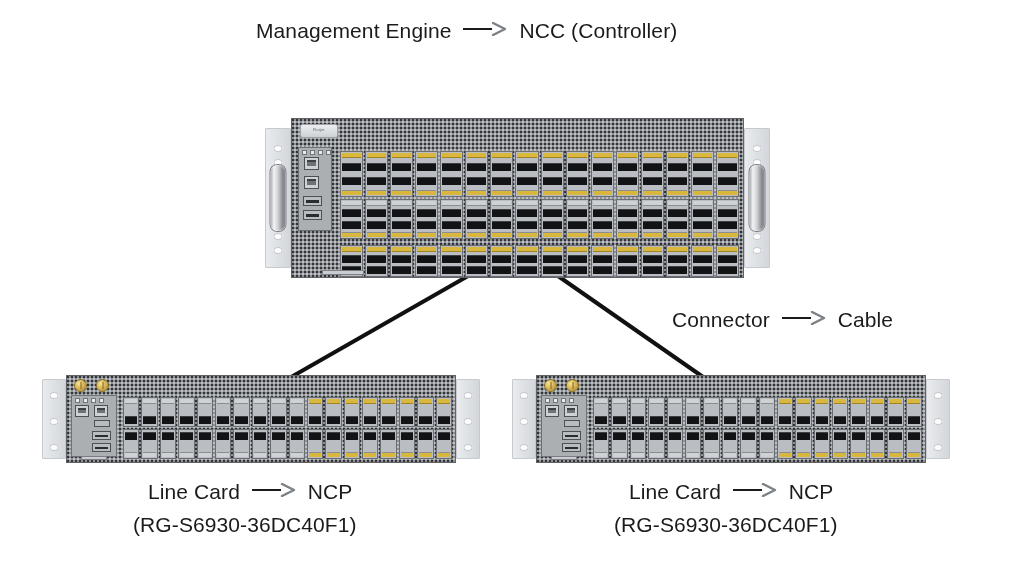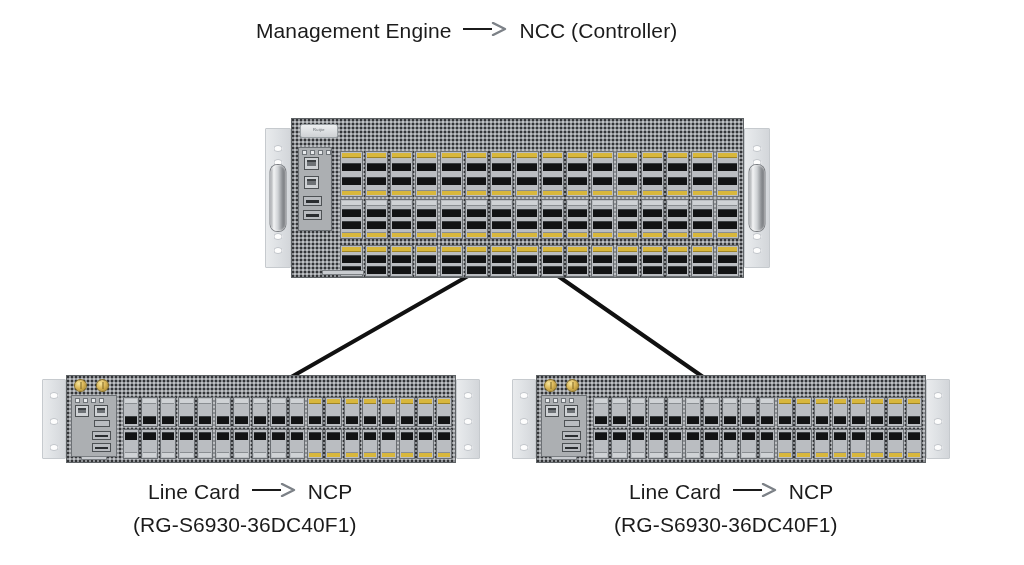--- a/index.html
+++ b/index.html
@@ -140,20 +140,30 @@
     <span class="arrow">
       <svg width="46" height="14" viewBox="0 0 46 14">
           <path d="M1 7 H30" stroke="#1b1b1b" stroke-width="2" fill="none"></path>
           <path d="M31 1 L43 7 L31 13" stroke="#7c8187" stroke-width="2.4" fill="none" stroke-linecap="round" stroke-linejoin="round"></path>
         </svg>
     </span>
     <span>NCC (Controller)</span>
   </div>
 
 
+  <div class="label lbl-connector">
+    <span>Connector</span>
+    <span class="arrow">
+      <svg width="46" height="14" viewBox="0 0 46 14">
+          <path d="M1 7 H30" stroke="#1b1b1b" stroke-width="2" fill="none"></path>
+          <path d="M31 1 L43 7 L31 13" stroke="#7c8187" stroke-width="2.4" fill="none" stroke-linecap="round" stroke-linejoin="round"></path>
+        </svg>
+    </span>
+    <span>Cable</span>
+  </div>
 
   <div class="label lbl-lc-left">
     <span>Line Card</span>
     <span class="arrow">
       <svg width="46" height="14" viewBox="0 0 46 14">
           <path d="M1 7 H30" stroke="#1b1b1b" stroke-width="2" fill="none"></path>
           <path d="M31 1 L43 7 L31 13" stroke="#7c8187" stroke-width="2.4" fill="none" stroke-linecap="round" stroke-linejoin="round"></path>
         </svg>
     </span>
     <span>NCP</span>

